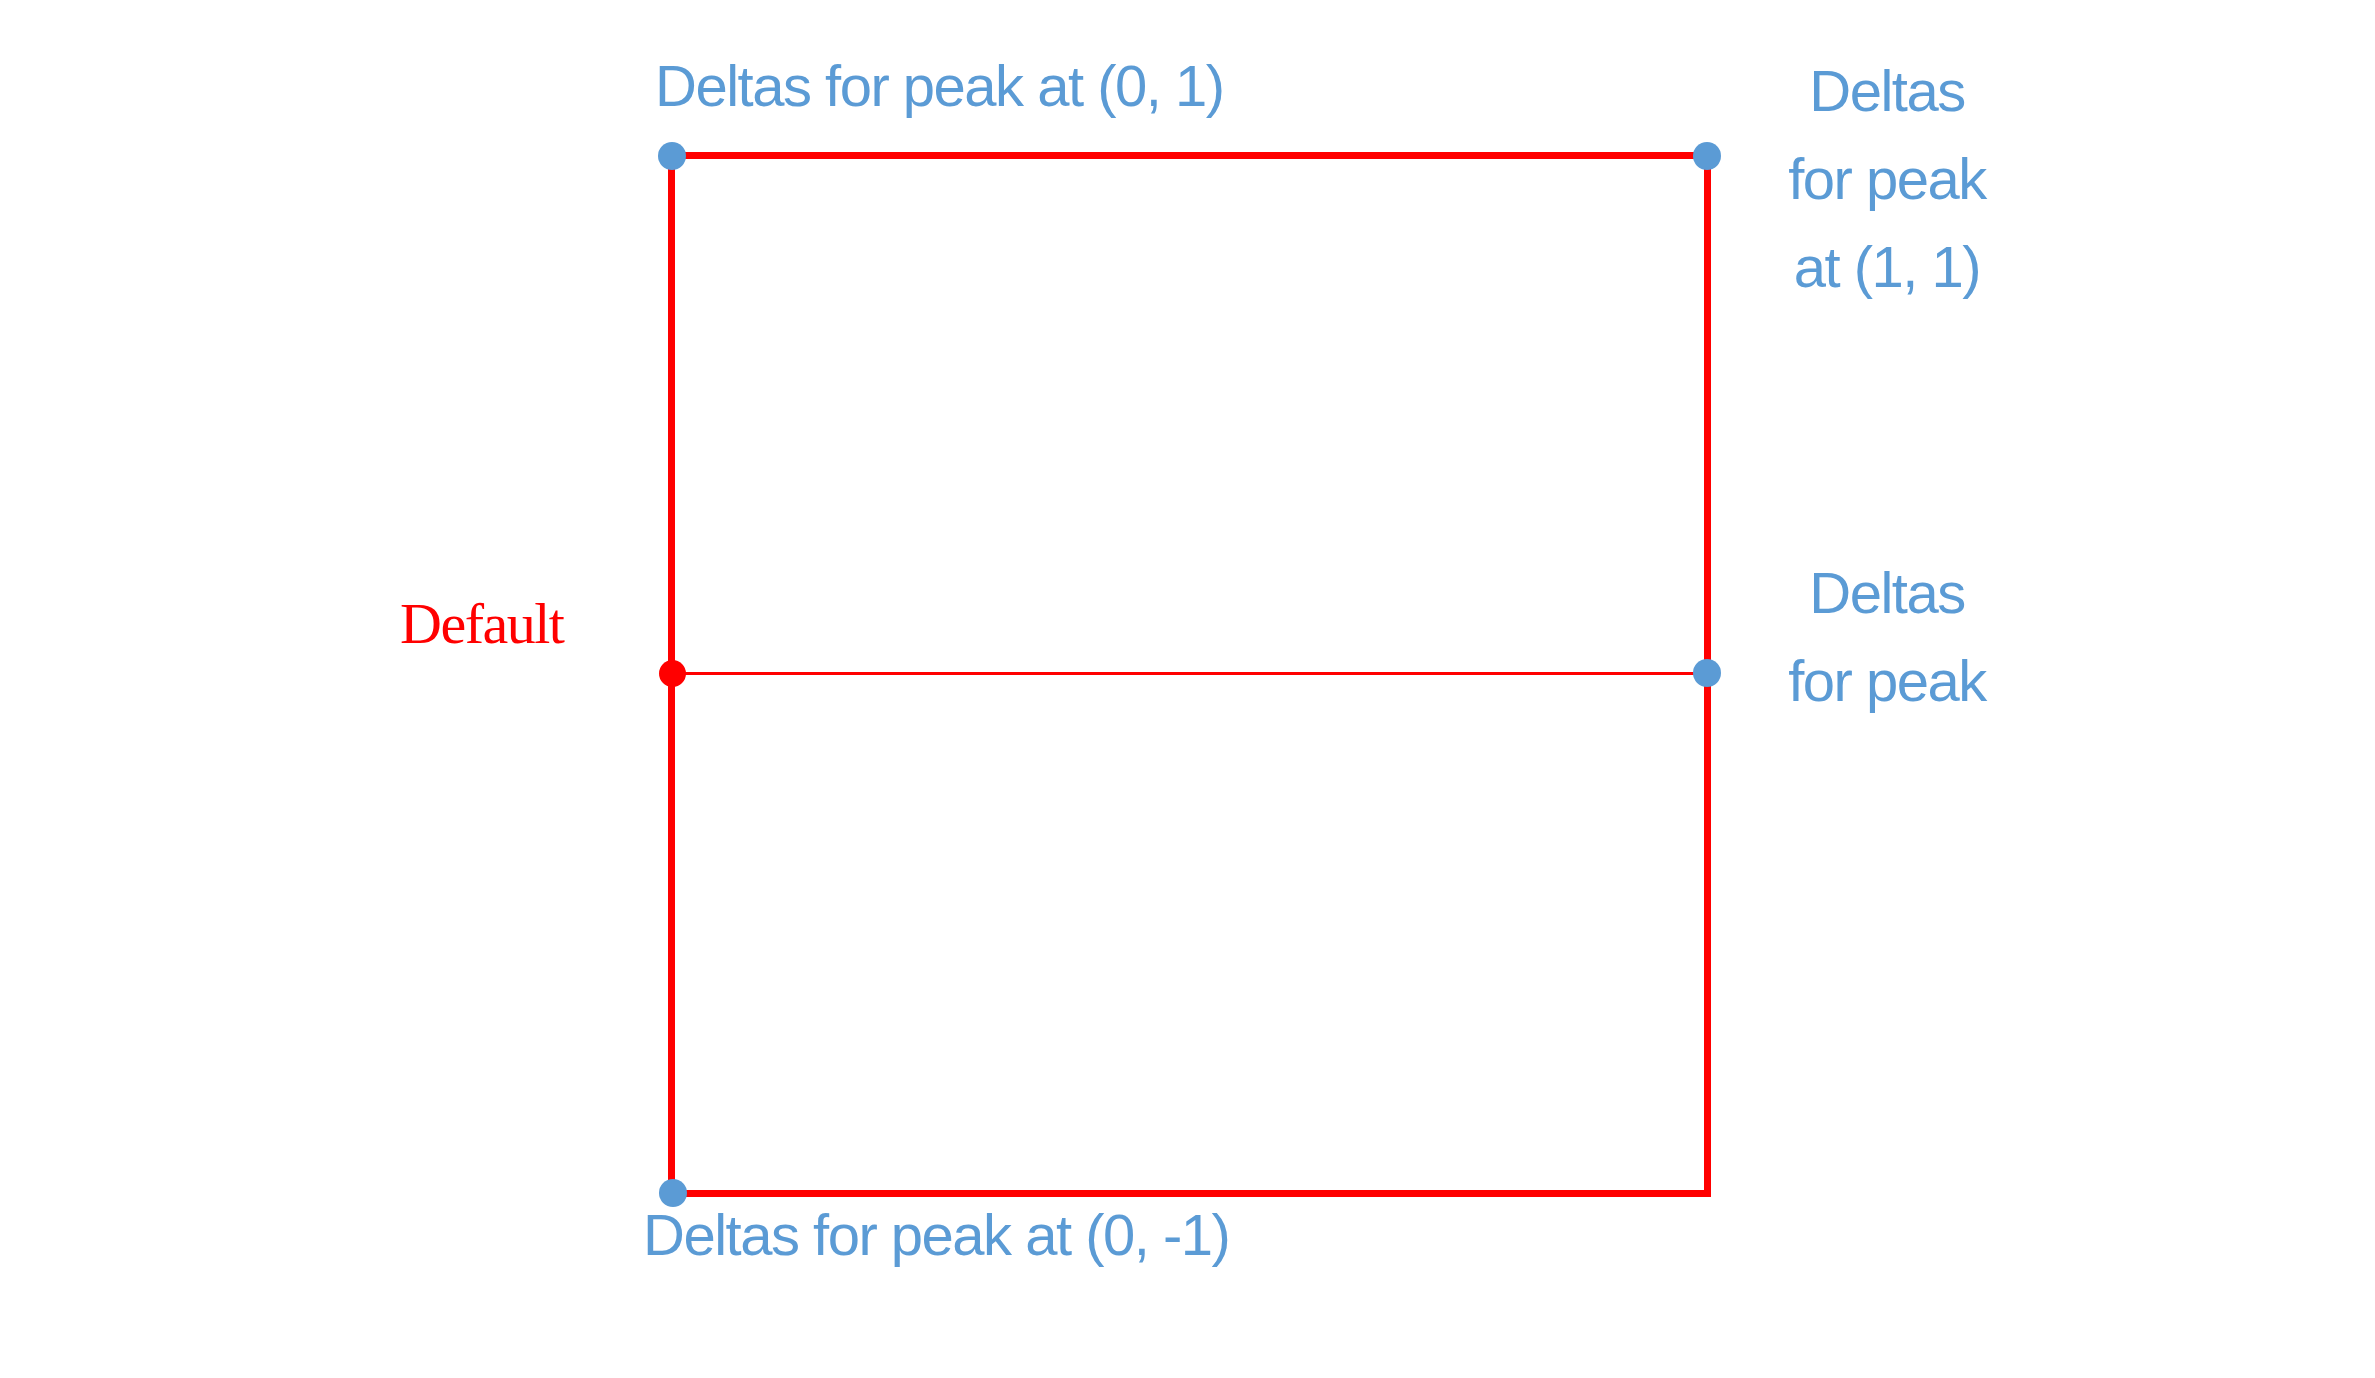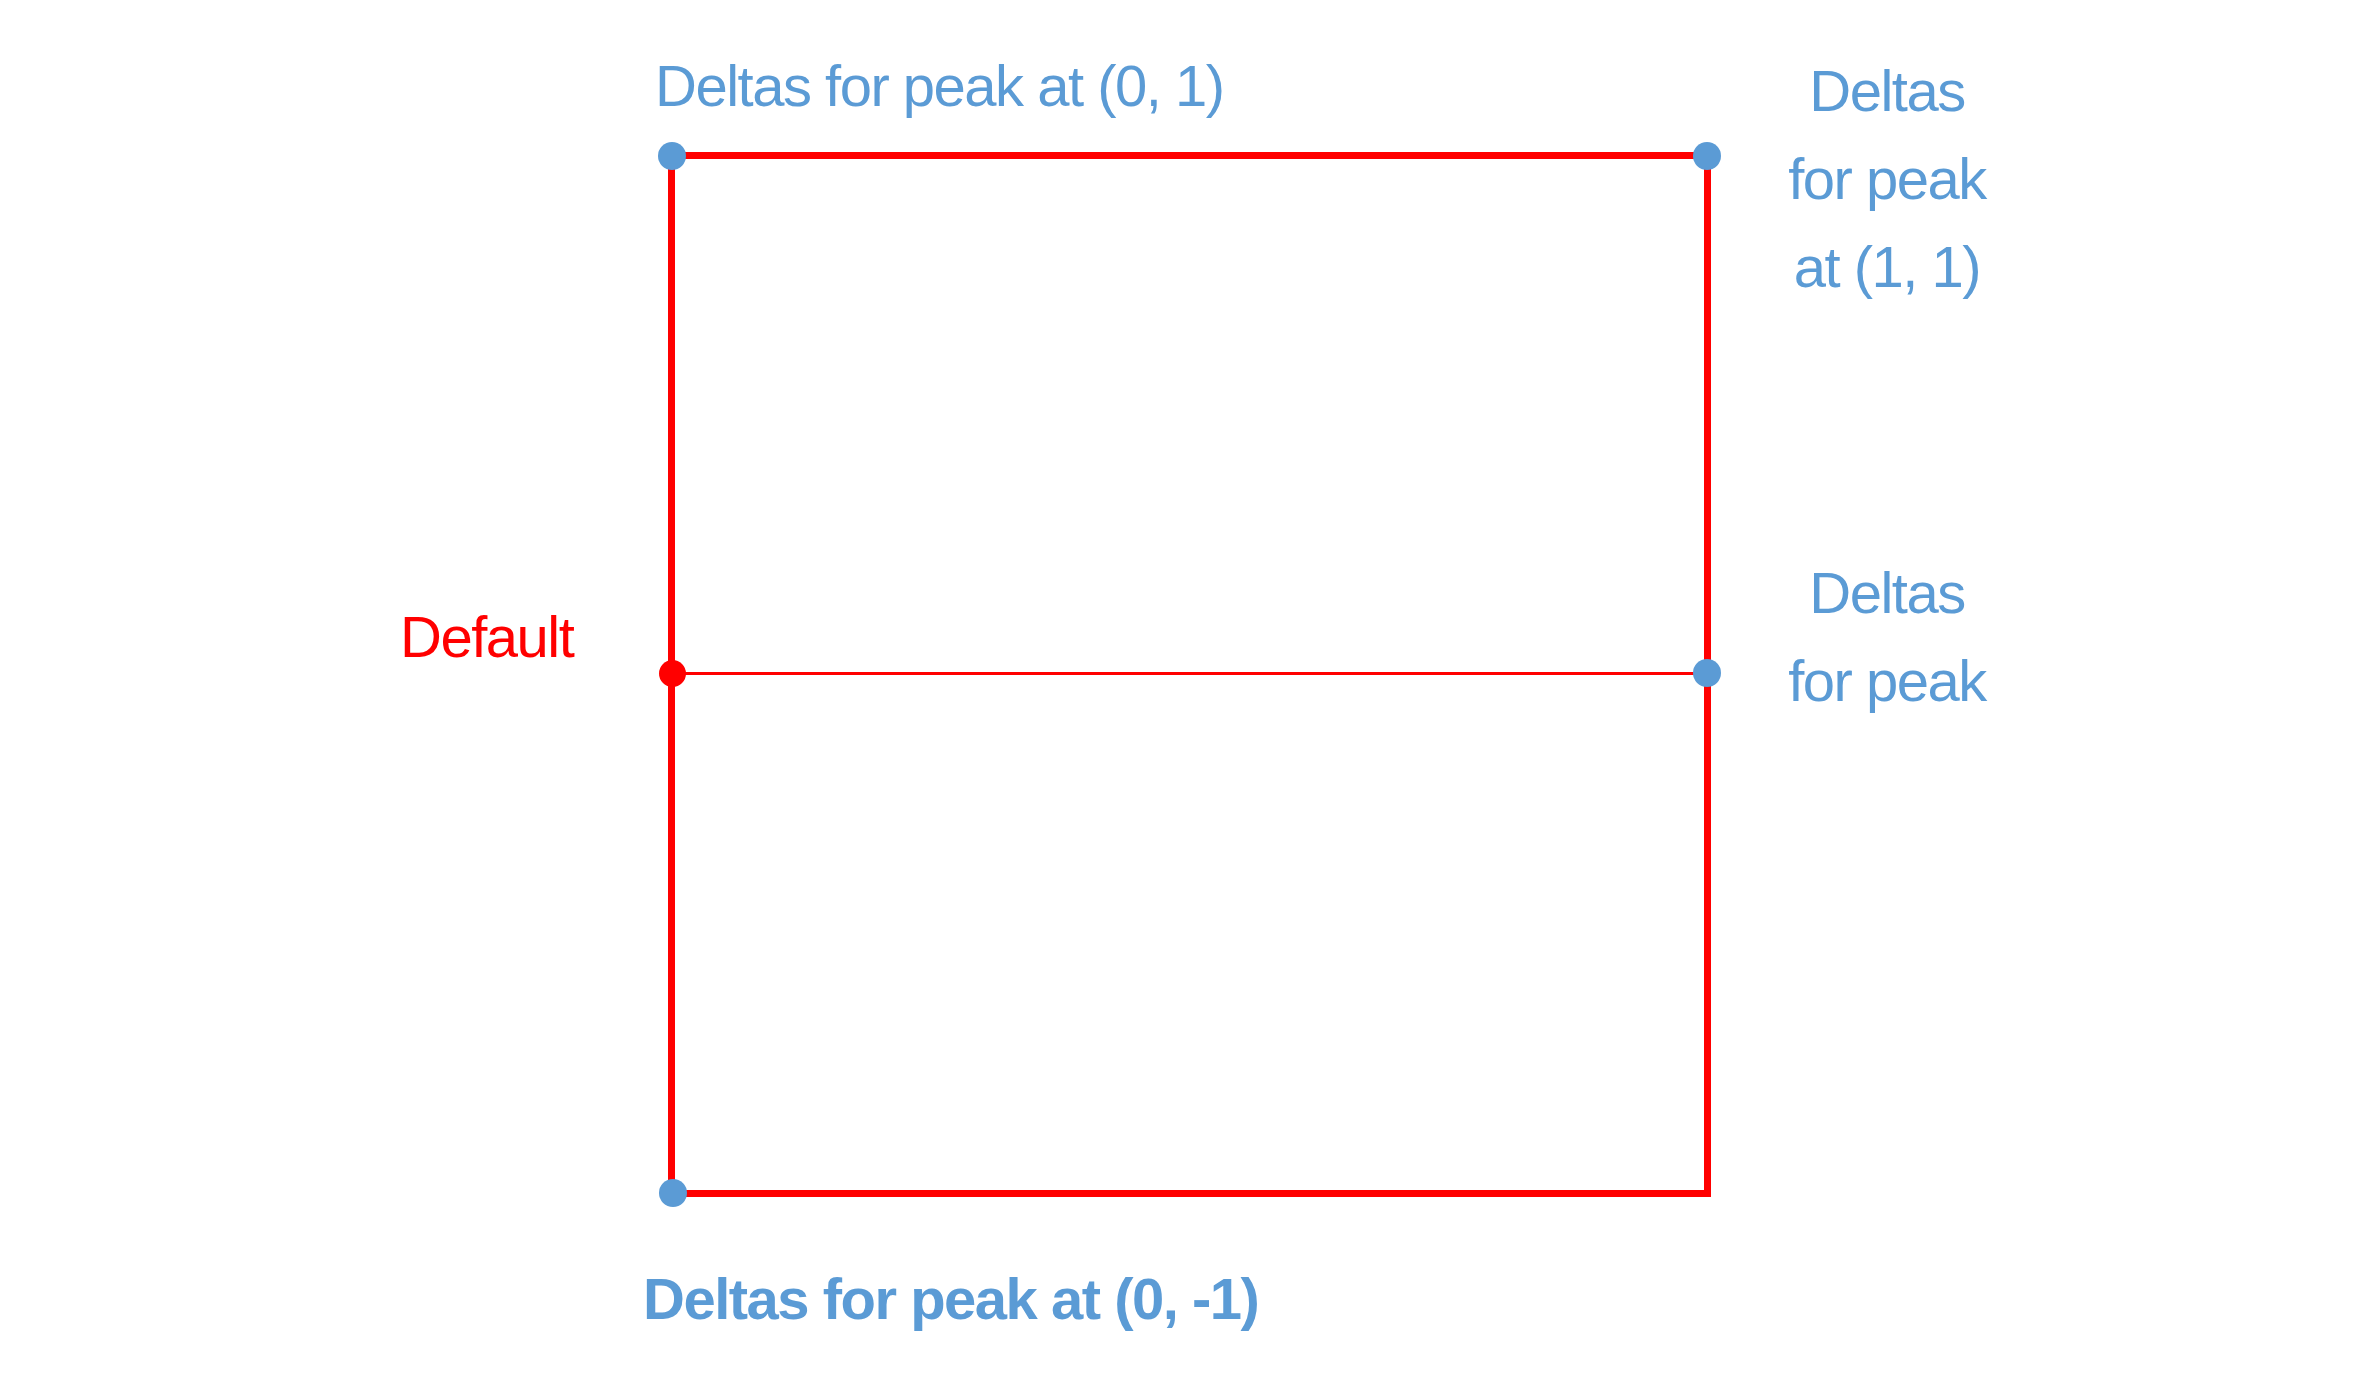--- a/index.html
+++ b/index.html
@@ -52,34 +52,35 @@
   .label {
     position: absolute;
     font-size: 58px;
     letter-spacing: -1.5px;
     white-space: nowrap;
     line-height: 70px;
   }
   .label.blue { color: var(--blue, #5B9BD5); }
   .label.red  { color: var(--red, #FF0000); }
   .label.top-label    { left: 655px; top: 51px; }
-  .label.bottom-label { left: 643px; top: 1264px; font-weight: bold; }
+  .label.bottom-label { left: 643px; top: 1200px; }
   .label.multi {
     text-align: center;
     line-height: 88px;
     white-space: normal;
   }
   .label.right-top-label { left: 1697px; top: 47px;  width: 380px; }
   .label.right-mid-label { left: 1697px; top: 549px; width: 380px; }
   .label.default-label {
     left: 400px;
-    top: 592px;
+    top: 579px;
     line-height: 89px;
     text-align: left;
     white-space: normal;
+    font-family: Liberation Serif, serif;
   }
 </style>
 </head>
 <body>
 
 <div class="canvas">
 
   <div class="square"></div>
 
   <div class="midline"></div>

